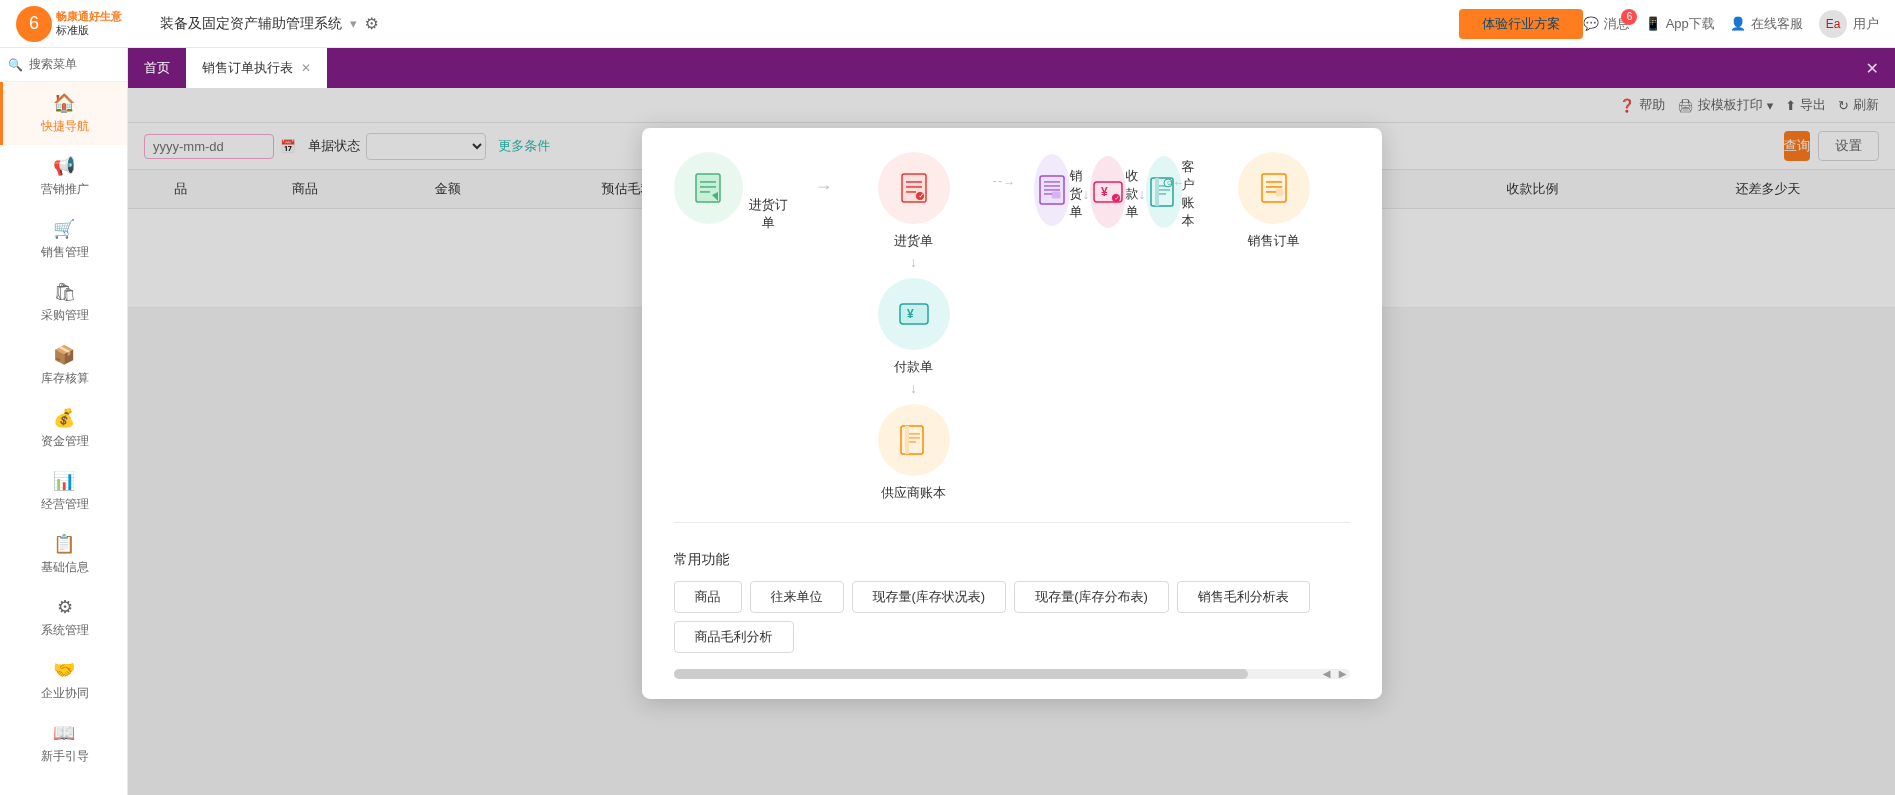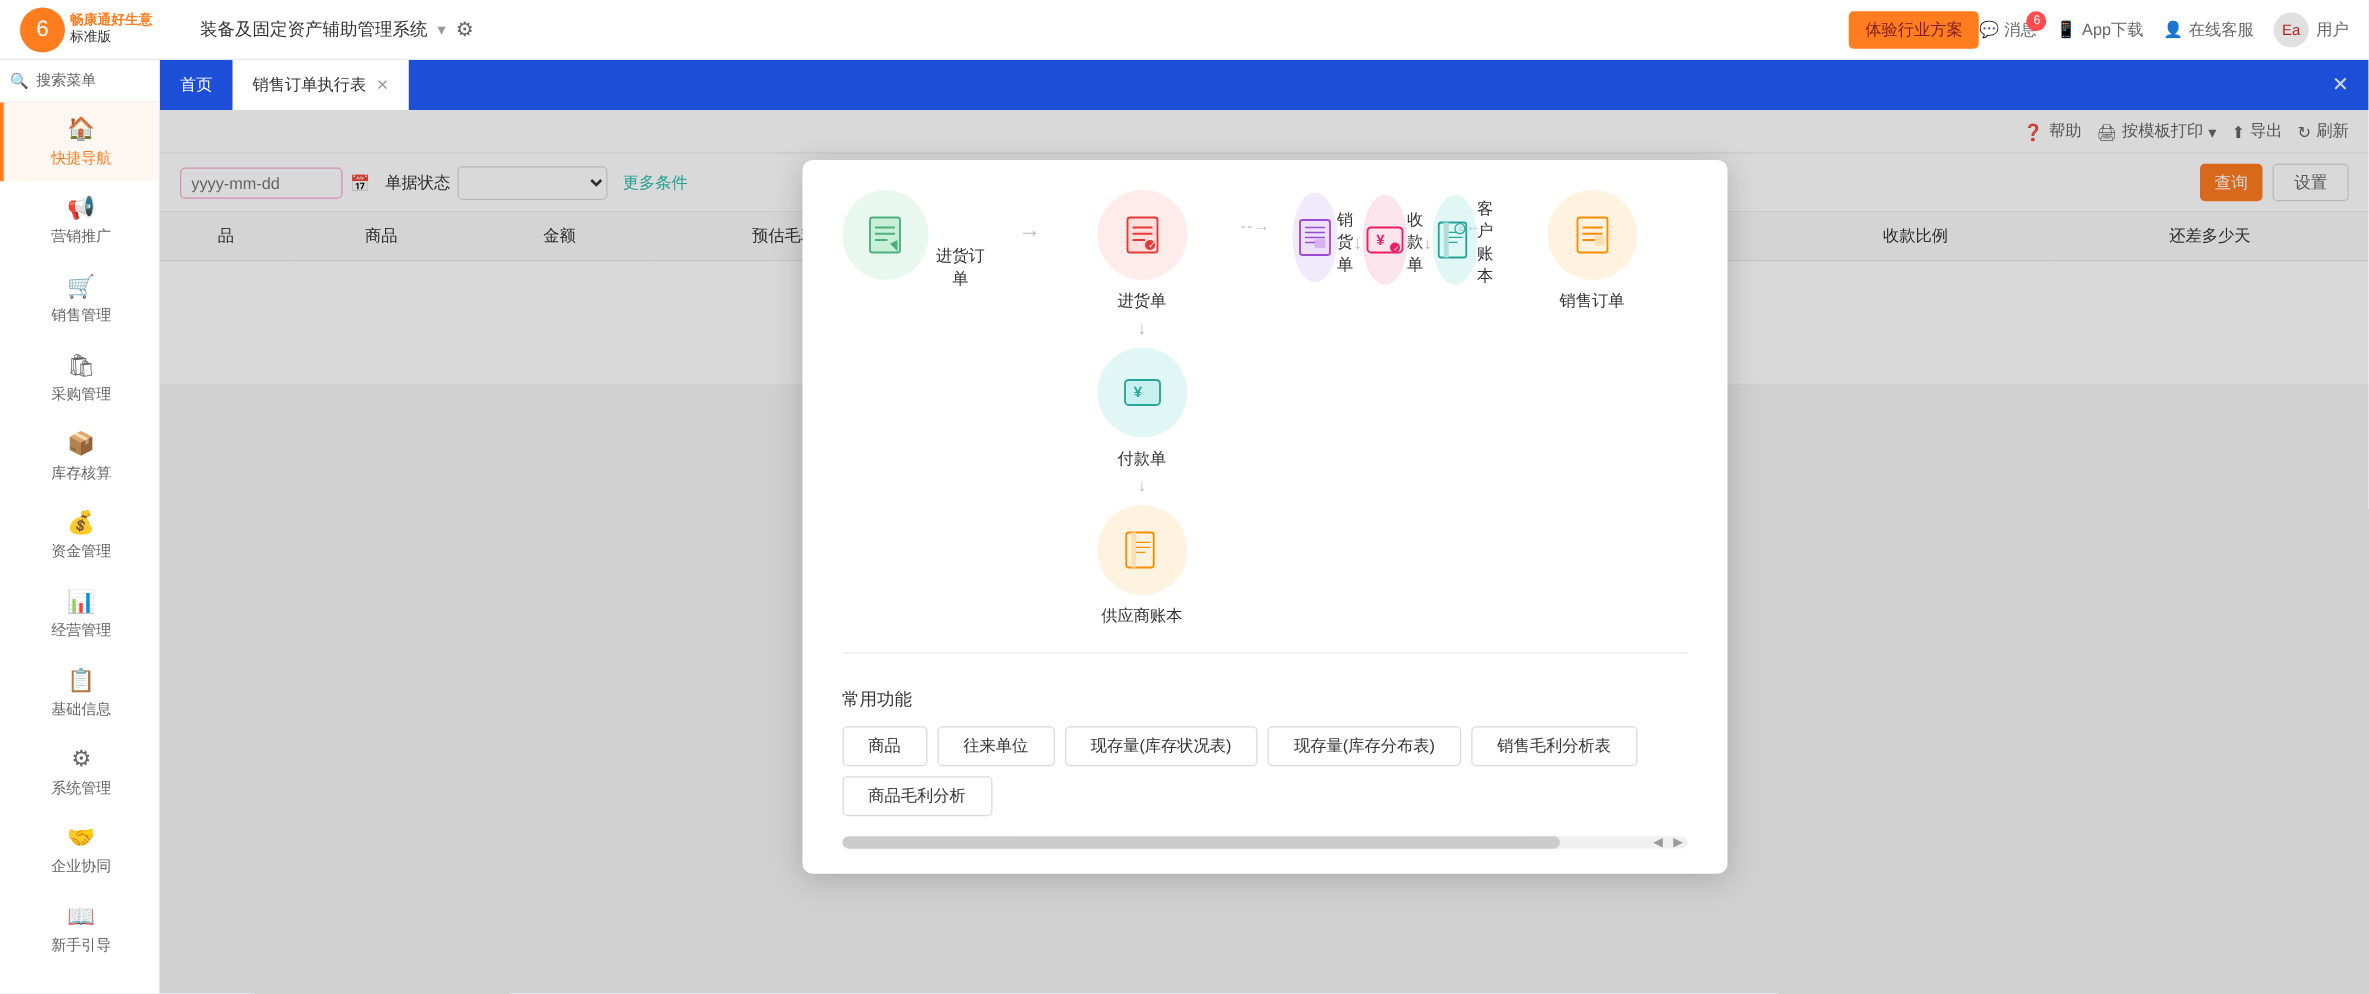--- a/index.html
+++ b/index.html
@@ -4,31 +4,31 @@
   <style>
     * { box-sizing: border-box; margin: 0; padding: 0; }
     body { font-family: 'Microsoft YaHei', Arial, sans-serif; font-size: 13px; background: #f0f2f5; overflow: hidden; }
 
     
     .app-container { display: flex; flex-direction: column; height: 795px; width: 1895px; }
     .top-bar { display: flex; align-items: center; height: 48px; background: #fff; border-bottom: 1px solid #e8e8e8; padding: 0 16px; flex-shrink: 0; }
     .main-area { display: flex; flex: 1; overflow: hidden; }
     .sidebar { width: 128px; background: #fff; border-right: 1px solid #e8e8e8; display: flex; flex-direction: column; flex-shrink: 0; }
     .content-area { flex: 1; display: flex; flex-direction: column; overflow: hidden; }
-    .tab-bar { height: 40px; background: #1d4ed8; display: flex; align-items: center; flex-shrink: 0; }
+    .tab-bar { height: 40px; background: #701a75; display: flex; align-items: center; flex-shrink: 0; }
     .content-body { flex: 1; background: #f5f5f5; position: relative; overflow: hidden; }
 
     
     .logo-area { display: flex; align-items: center; width: 128px; flex-shrink: 0; }
     .logo-icon { width: 36px; height: 36px; background: #ff7c1f; border-radius: 50%; display: flex; align-items: center; justify-content: center; color: #fff; font-size: 18px; margin-right: 4px; }
     .logo-text { font-size: 11px; color: #333; line-height: 1.2; }
     .logo-text .brand { color: #ff7c1f; font-weight: bold; }
     .top-bar-middle { flex: 1; display: flex; align-items: center; padding-left: 16px; }
     .system-title { font-size: 14px; color: #333; }
-    .try-btn { background: #ff7c1f; color: #7f1d1d; border: none; padding: 6px 13px; border-radius: 4px; cursor: pointer; font-size: 13px; }
+    .try-btn { background: #ff7c1f; color: #0c4a6e; border: none; padding: 6px 23px; border-radius: 4px; cursor: pointer; font-size: 13px; }
     .top-actions { display: flex; align-items: center; gap: 16px; margin-left: auto; }
     .top-action-item { display: flex; align-items: center; gap: 4px; color: #666; cursor: pointer; font-size: 13px; position: relative; }
     .badge { background: #ff4d4f; color: #fff; border-radius: 10px; font-size: 10px; padding: 0 4px; min-width: 16px; height: 16px; display: flex; align-items: center; justify-content: center; position: absolute; top: -6px; right: -8px; }
     .avatar { width: 28px; height: 28px; border-radius: 50%; background: #e0e0e0; display: flex; align-items: center; justify-content: center; font-size: 12px; color: #b91c1c; }
 
     
     .sidebar-search { padding: 8px; border-bottom: 1px solid #f0f0f0; display: flex; align-items: center; gap: 6px; color: #666; cursor: pointer; font-size: 12px; }
     .sidebar-item { display: flex; flex-direction: column; align-items: center; padding: 10px 4px; cursor: pointer; color: #666; font-size: 12px; border-left: 3px solid transparent; }
     .sidebar-item.active { background: #fff8f2; color: #ff7c1f; border-left: 3px solid #ff7c1f; }
     .sidebar-item .icon { font-size: 18px; margin-bottom: 4px; }
@@ -38,21 +38,21 @@
     .tab-item.active { background: #fff; color: #333; }
     .tab-item.home { color: #fff; }
     .tab-close { margin-left: 8px; color: rgba(255,255,255,0.6); cursor: pointer; font-size: 12px; }
     .tab-item.active .tab-close { color: #999; }
     .tab-spacer { flex: 1; }
     .tab-close-all { padding: 0 16px; color: rgba(255,255,255,0.8); cursor: pointer; font-size: 16px; }
 
     
     .content-toolbar { background: #fff; padding: 8px 16px; display: flex; align-items: center; justify-content: flex-end; gap: 12px; border-bottom: 1px solid #e8e8e8; flex-shrink: 0; }
     .toolbar-btn { display: flex; align-items: center; gap: 4px; color: #666; cursor: pointer; font-size: 13px; }
-    .query-btn { background: #ff7c1f; color: #fff; border: none; padding: 5px 12px; border-radius: 4px; cursor: pointer; }
+    .query-btn { background: #ff7c1f; color: #fff; border: none; padding: 5px 0; border-radius: 4px; cursor: pointer; }
     .set-btn { background: #fff; color: #666; border: 1px solid #d9d9d9; padding: 5px 16px; border-radius: 4px; cursor: pointer; }
 
     
     .filter-row { background: #fff; padding: 8px 16px; display: flex; align-items: center; gap: 12px; border-bottom: 1px solid #e8e8e8; flex-shrink: 0; flex-wrap: wrap; }
     .filter-item { display: flex; align-items: center; gap: 6px; font-size: 13px; color: #333; }
     .date-input { border: 1px solid #f9a8d4; border-radius: 4px; padding: 4px 8px; font-size: 13px; color: #bbb; width: 130px; }
     .select-input { border: 1px solid #d9d9d9; border-radius: 4px; padding: 4px 8px; font-size: 13px; color: #333; width: 120px; background: #fff; }
     .more-conditions { color: #2dbdad; cursor: pointer; font-size: 13px; }
 
     

